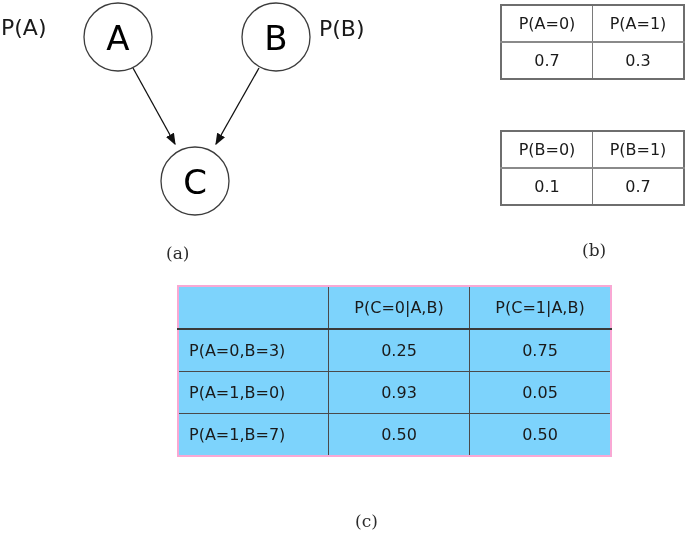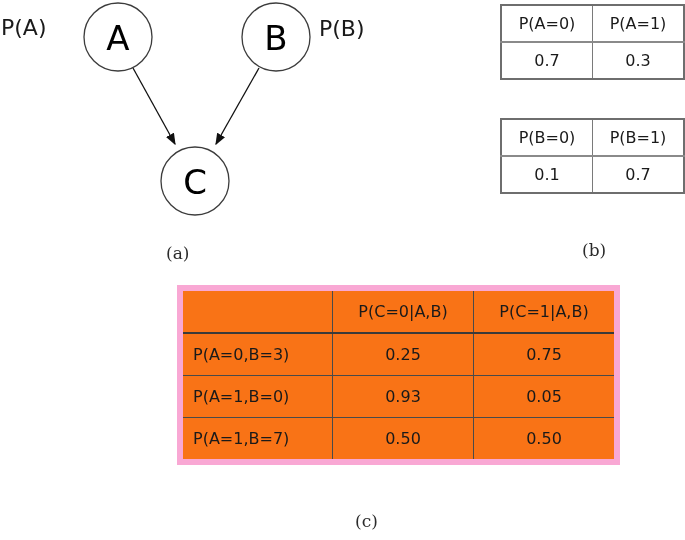--- a/index.html
+++ b/index.html
@@ -76,30 +76,30 @@
     vertical-align: middle;
     font-family: "DejaVu Sans", sans-serif;
     font-size: 16px;
     color: #1a1a1a;
     padding: 0;
   }
   .mini-table td.hdr {
     border-bottom: 2px solid #8a8a8a;
   }
   #table-a { left: 500px; top: 4px; }
-  #table-b { left: 500px; top: 118px; }
+  #table-b { left: 500px; top: 130px; }
 
   
   #table-c {
     position: absolute;
     left: 177px;
     top: 285px;
     border-collapse: collapse;
-    border: 6px solid #f9a8d4;
-    background: #f97316;
+    border: 2px solid #f9a8d4;
+    background: #7dd3fc;
     table-layout: fixed;
     padding-left: 16px;
   }
   #table-c td {
     border: 1px solid #4a4a4a;
     height: 41px;
     text-align: center;
     vertical-align: middle;
     font-family: "DejaVu Sans", sans-serif;
     font-size: 16px;

